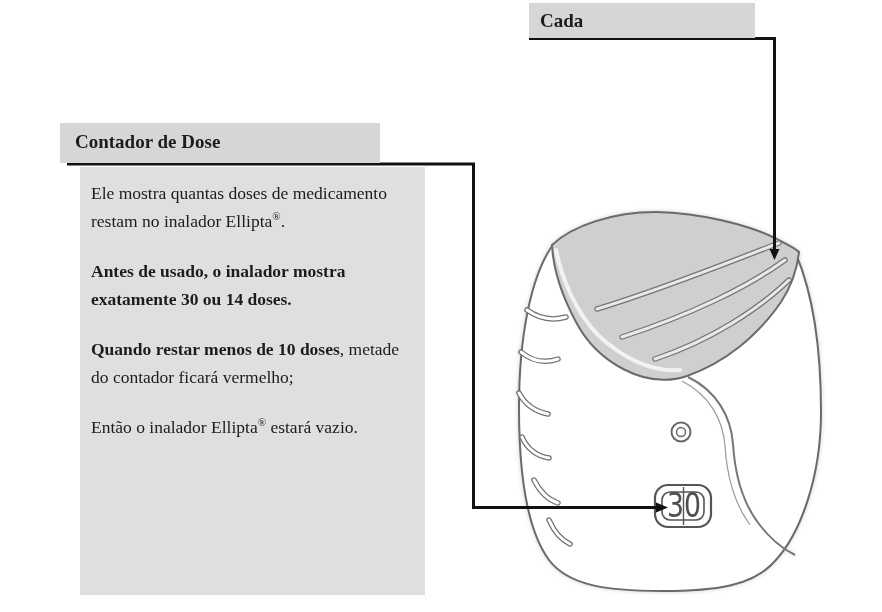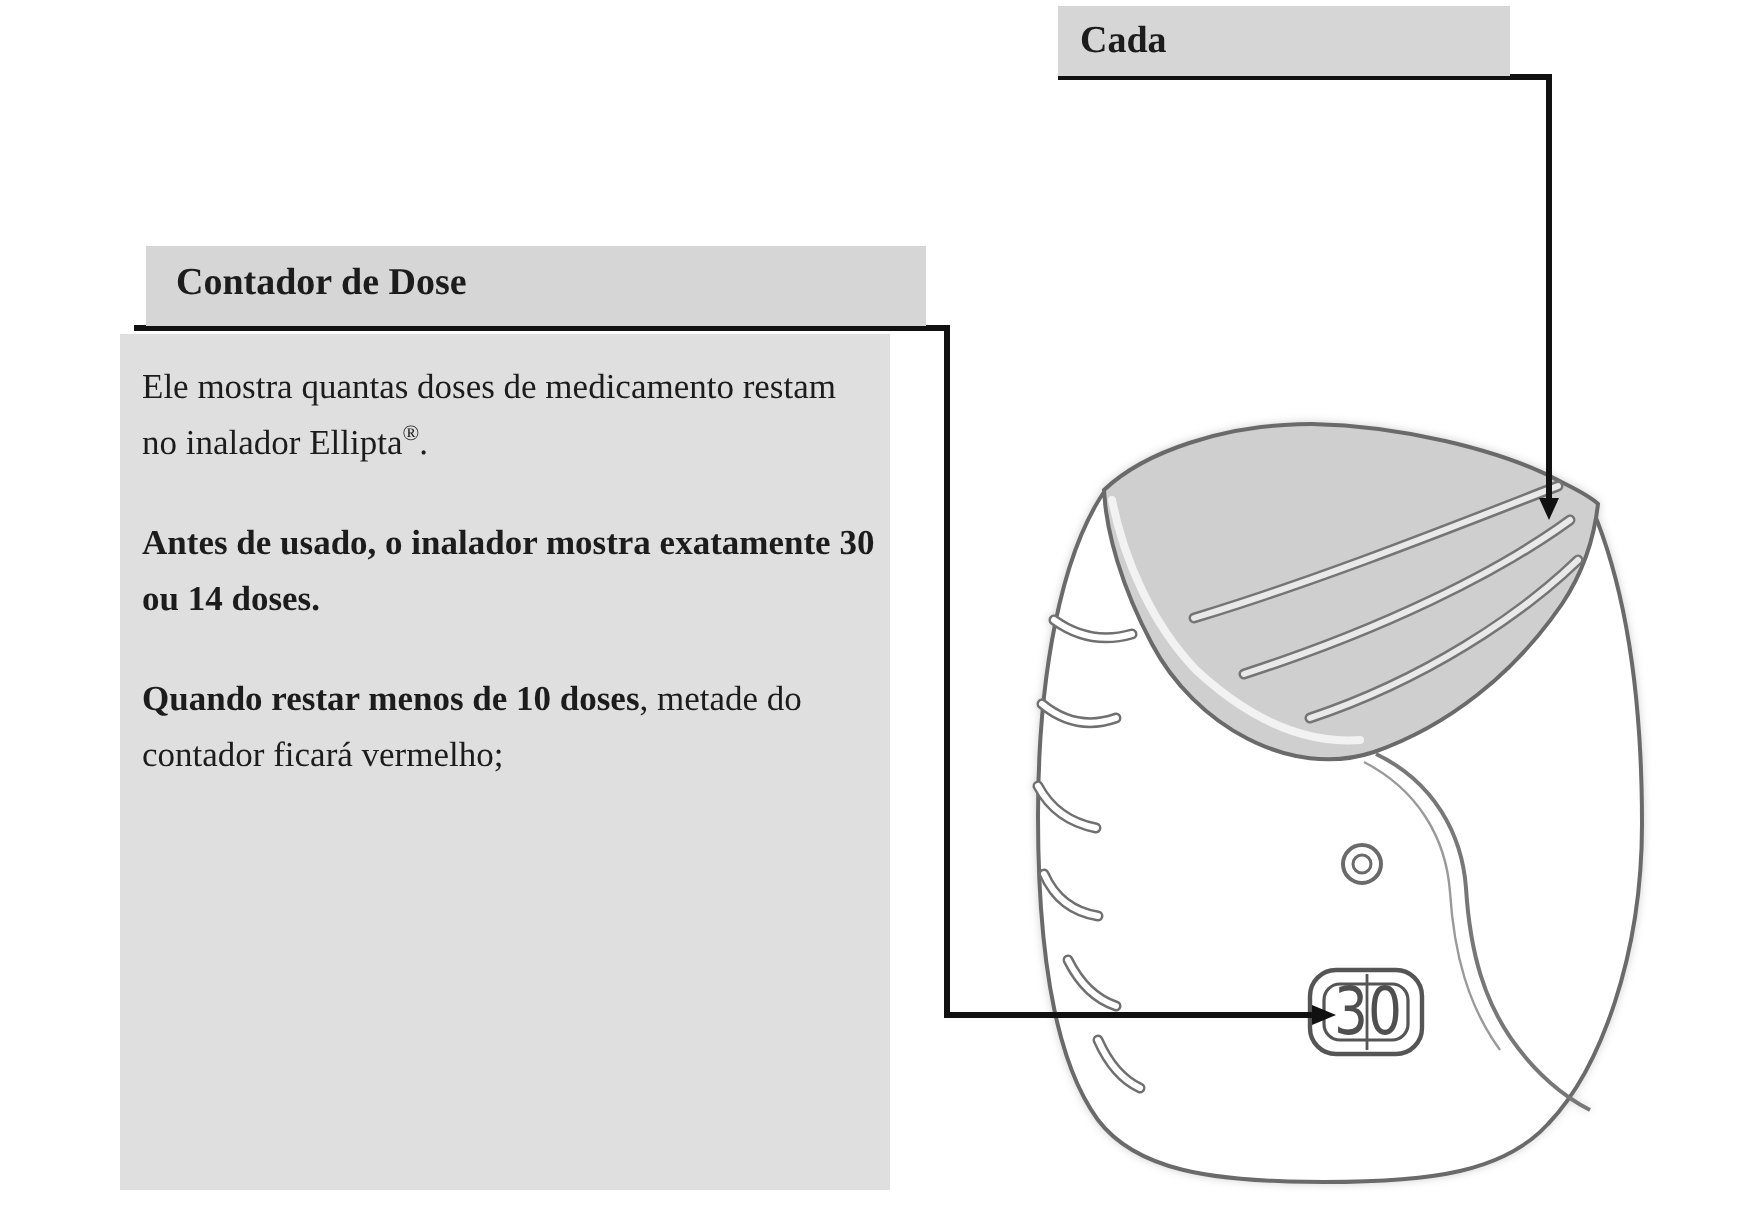--- a/index.html
+++ b/index.html
@@ -13,23 +13,23 @@
     font-weight:bold;font-size:19px;
   }
   .callout-body{
     position:absolute;box-sizing:border-box;background:#dfdfdf;
   }
   .tampa-header{left:529px;top:3px;width:226px;height:35px;padding:7px 0 0 11px;}
   .tampa-body{
     left:536px;top:44px;width:218px;height:141px;
     padding:10px 12px 0 10px;font-size:17px;line-height:30px;
   }
-  .contador-header{left:73px;top:123px;width:390px;height:40px;padding:8px 0 0 15px;}
+  .contador-header{left:60px;top:123px;width:320px;height:40px;padding:8px 0 0 15px;}
   .contador-body{
-    left:60px;top:167px;width:385px;height:428px;
+    left:80px;top:167px;width:345px;height:428px;
     padding:12px 6px 0 11px;font-size:17.5px;line-height:28px;
   }
   .contador-body p{margin:0 0 22px 0;}
   .b{font-weight:bold;}
   .sup{vertical-align:super;font-size:11px;line-height:0;}
   .tampa-body p{margin:0;}
   svg text{font-family:"DejaVu Sans","Liberation Sans",sans-serif;}
 </style>
 </head>
 <body>
@@ -110,15 +110,16 @@
     <span>Cada</span>
   </div>
 
   <div class="callout-header contador-header">
     <span>Contador de Dose</span>
   </div>
   <div class="callout-body contador-body">
     <p><span>Ele mostra quantas doses de medicamento restam no inalador Ellipta</span><span class="sup">®</span><span>.</span></p>
     <p><span class="b">Antes de usado, o inalador mostra exatamente 30 ou 14 doses.</span></p>
     <p><span class="b">Quando restar menos de 10 doses</span><span>, metade do contador ficará vermelho;</span></p>
+    <p><span>Então o inalador Ellipta</span><span class="sup">®</span><span> estará vazio.</span></p>
   </div>
 
 </div>
 
 </body></html>

